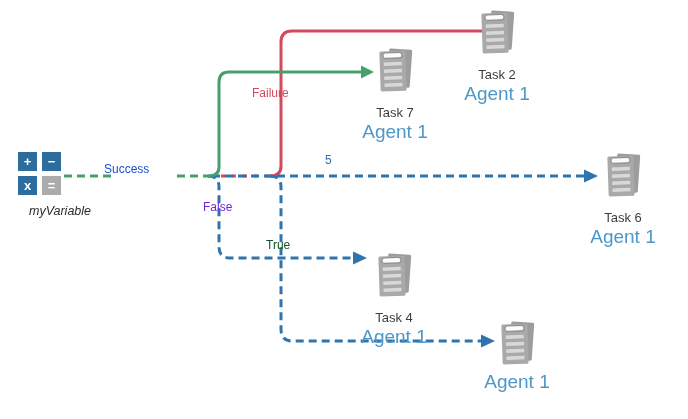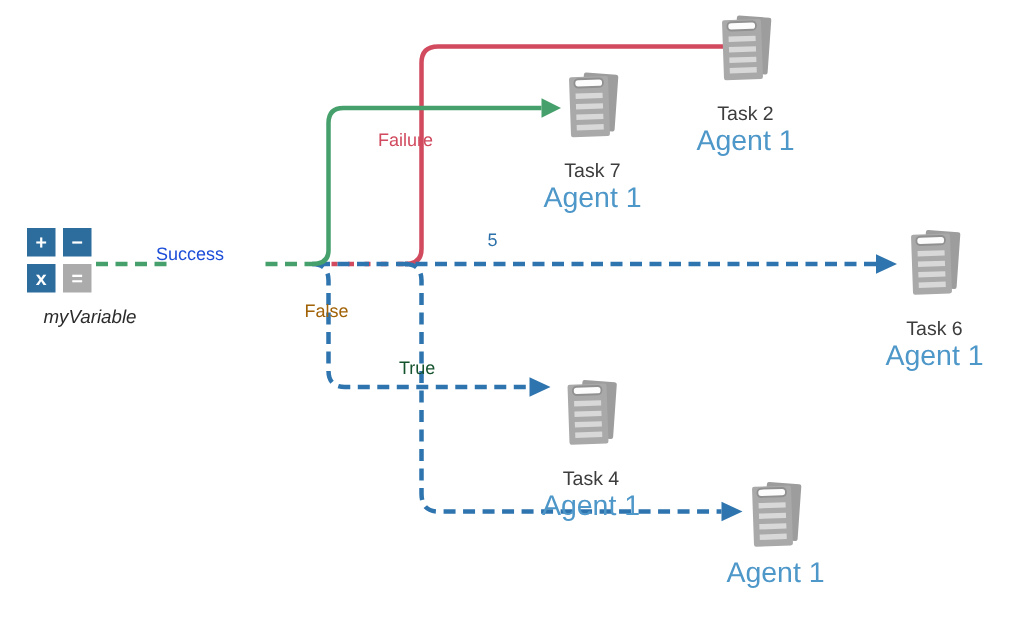--- a/index.html
+++ b/index.html
@@ -36,21 +36,21 @@
   .pos-task2 { left:452px; top:9px;   }
   .pos-task3 { left:472px; top:320px; }
   .pos-task4 { left:349px; top:252px; }
   .pos-task5 { left:578px; top:152px; }
 
   
   .conn-label { position:absolute; font-weight:normal; font-size:12px; line-height:14px; white-space:nowrap; }
   .lbl-success { left:104px; top:162px; color:#1d4ed8; }
   .lbl-failure { left:252px; top:86px;  color:#d14a5e; }
   .lbl-five    { left:325px; top:153px; color:#2d71aa; }
-  .lbl-false   { left:203px; top:200px; color:#a16207; }
+  .lbl-false   { left:203px; top:200px; color:#6d28d9; }
   .lbl-true    { left:266px; top:238px; color:#14532d;text-align:center; }
 
   .stroke-green { stroke:#46a06c; }
   .stroke-red   { stroke:#d14a5e; }
   .stroke-blue  { stroke:#2e74ae; }
   .fill-green { fill:#46a06c; }
   .fill-red   { fill:#d14a5e; }
   .fill-blue  { fill:#2e74ae; }
   path.wire { fill:none; stroke-width:3; }
   path.dashed { stroke-dasharray:8 5; }

